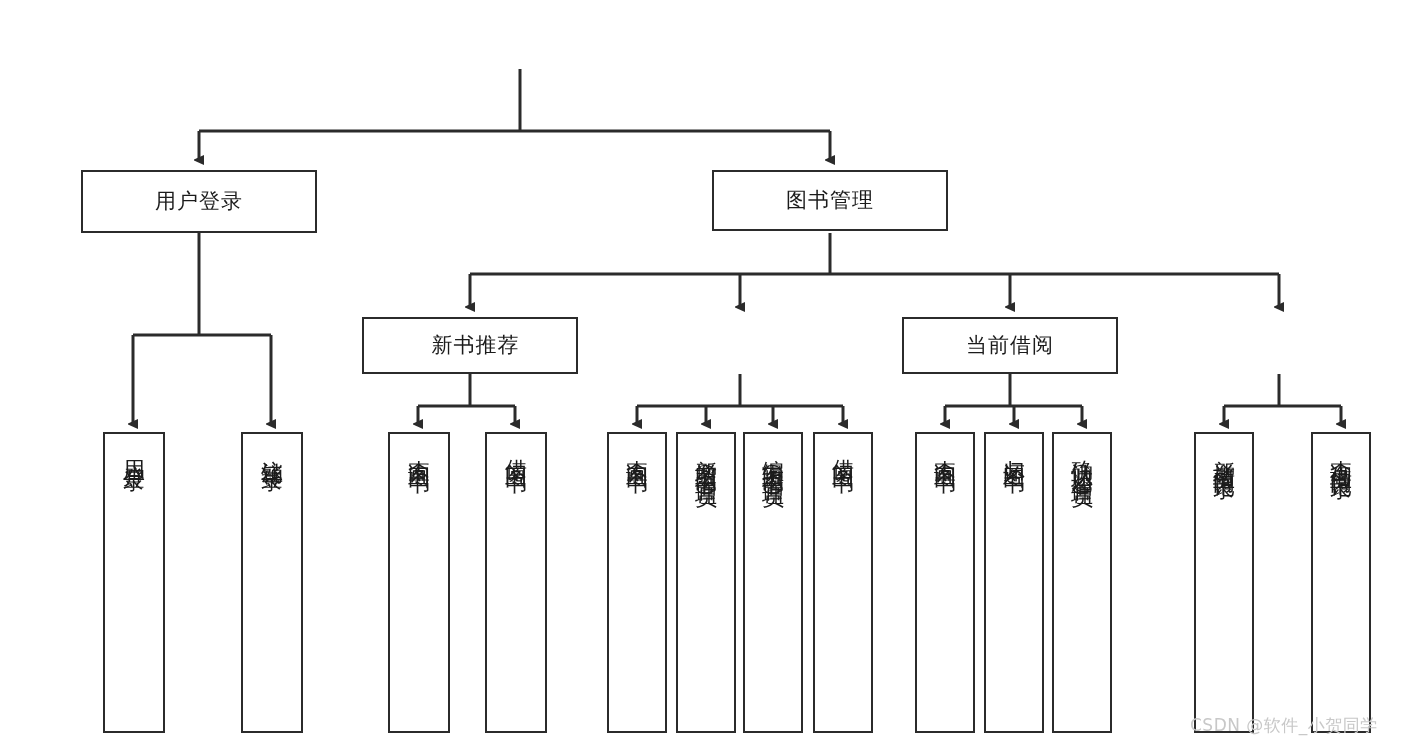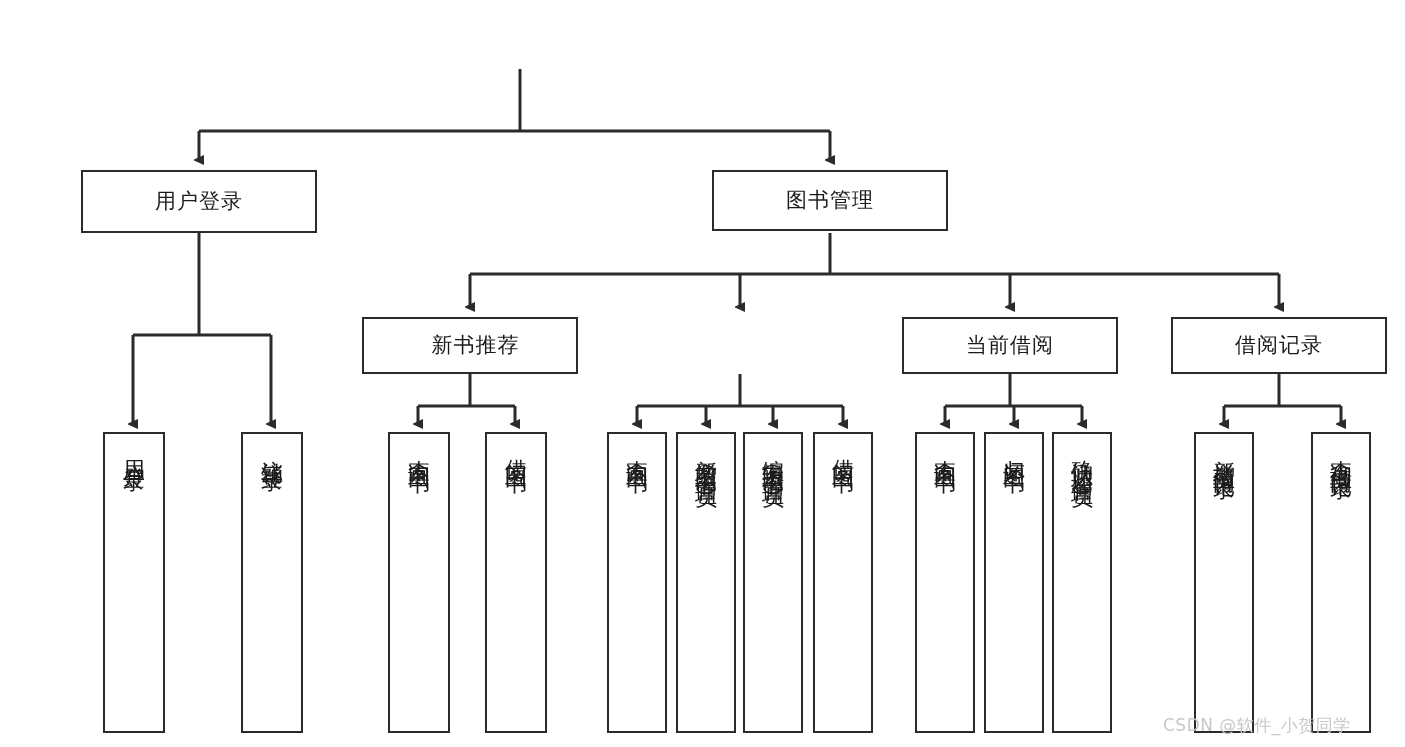--- a/index.html
+++ b/index.html
@@ -126,23 +126,20 @@
   <div class="node" style="left:712px; top:170px; width:236px; height:61px;">
     <span class="label">图书管理</span>
   </div>
 
   <div class="node" style="left:362px; top:317px; width:216px; height:57px;padding-left:11px;">
     <span class="label">新书推荐</span>
   </div>
   <div class="node" style="left:902px; top:317px; width:216px; height:57px;">
     <span class="label">当前借阅</span>
   </div>
-  <div class="node" style="left:1171px; top:317px; width:216px; height:57px;">
-    <span class="label">借阅记录</span>
-  </div>
 
   <div class="node vertical" style="left:103px; top:432px; width:62px; height:301px;">
     <span class="label">用户登录</span>
   </div>
   <div class="node vertical" style="left:241px; top:432px; width:62px; height:301px;">
     <span class="label">注销登录</span>
   </div>
 
   <div class="node vertical" style="left:388px; top:432px; width:62px; height:301px;">
     <span class="label">查询图书</span>
@@ -174,15 +171,15 @@
     <span class="label">确认归还（管理员）</span>
   </div>
 
   <div class="node vertical" style="left:1194px; top:432px; width:60px; height:301px;">
     <span class="label">新增借阅记录</span>
   </div>
   <div class="node vertical" style="left:1311px; top:432px; width:60px; height:301px;">
     <span class="label">查询借阅记录</span>
   </div>
 
-  <div class="watermark" style="left:1163px; top:714px;">CSDN @软件_小贺同学</div>
+  <div class="watermark" style="left:1190px; top:714px;">CSDN @软件_小贺同学</div>
 
 </div>
 
 </body></html>

